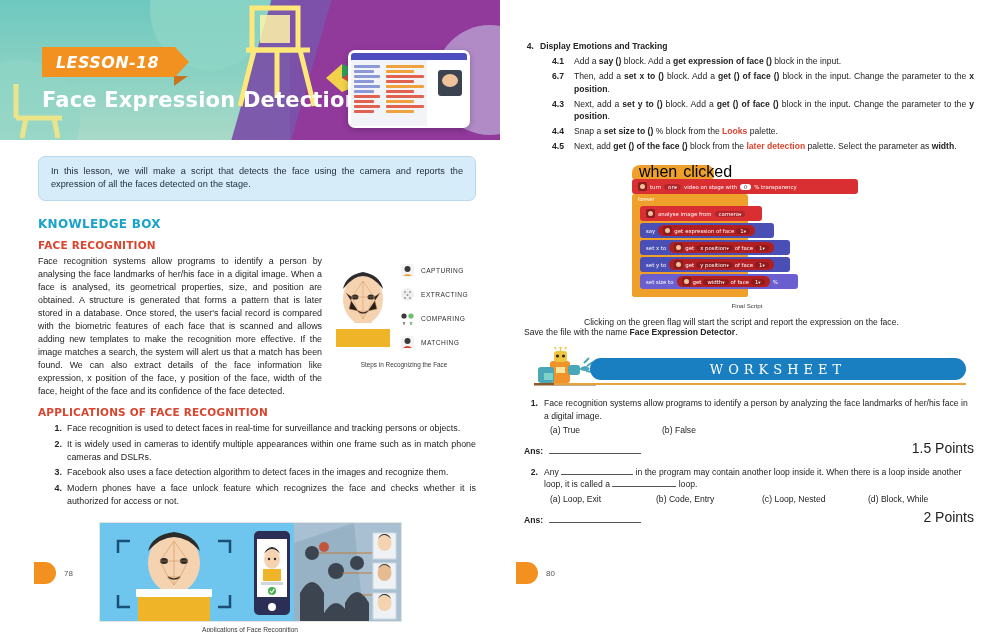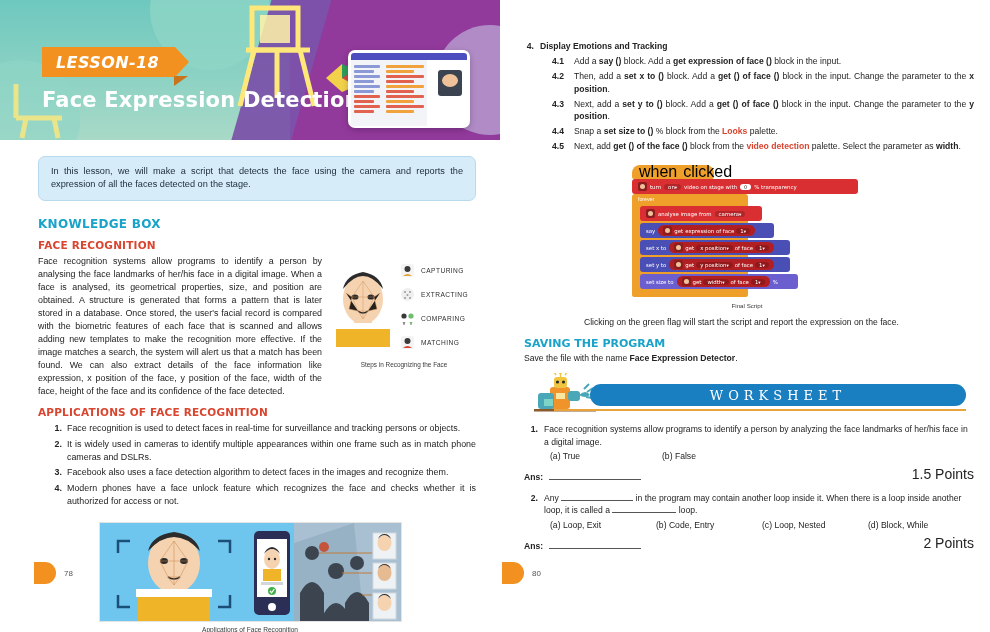--- a/index.html
+++ b/index.html
@@ -485,34 +485,34 @@
           <div class="o-t" style="font-weight:bold;">Display Emotions and Tracking</div>
         </div>
       </div>
 
       <div class="olist lvl2">
         <div class="o-li">
           <div class="o-n">4.1</div>
           <div class="o-t"><span>Add a </span><span class="em" style="font-weight: bold;">say ()</span><span> block. Add a </span><span class="em" style="font-weight: bold;">get expression of face ()</span><span> block in the input.</span></div>
         </div>
         <div class="o-li">
-          <div class="o-n">4.2</div>
+          <div class="o-n">6.7</div>
           <div class="o-t"><span>Then, add a </span><span class="em" style="font-weight: bold;">set x to ()</span><span> block. Add a </span><span class="em" style="font-weight: bold;">get () of face ()</span><span> block in the input. Change the parameter to the </span><span class="em" style="font-weight: bold;">x position</span><span>.</span></div>
         </div>
         <div class="o-li">
           <div class="o-n">4.3</div>
           <div class="o-t"><span>Next, add a </span><span class="em" style="font-weight: bold;">set y to ()</span><span> block. Add a </span><span class="em" style="font-weight: bold;">get () of face ()</span><span> block in the input. Change the parameter to the </span><span class="em" style="font-weight: bold;">y position</span><span>.</span></div>
         </div>
         <div class="o-li">
           <div class="o-n">4.4</div>
           <div class="o-t"><span>Snap a </span><span class="em" style="font-weight: bold;">set size to ()</span><span> % block from the </span><span class="red" style="color: rgb(217, 69, 47); font-weight: bold;">Looks</span><span> palette.</span></div>
         </div>
         <div class="o-li">
           <div class="o-n">4.5</div>
-          <div class="o-t"><span>Next, add </span><span class="em" style="font-weight: bold;">get () of the face ()</span><span> block from the </span><span class="red" style="color: rgb(217, 69, 47); font-weight: bold;">video detection</span><span> palette. Select the parameter as </span><span class="em" style="font-weight: bold;">width</span><span>.</span></div>
+          <div class="o-t"><span>Next, add </span><span class="em" style="font-weight: bold;">get () of the face ()</span><span> block from the </span><span class="red" style="color: rgb(217, 69, 47); font-weight: bold;">later detection</span><span> palette. Select the parameter as </span><span class="em" style="font-weight: bold;">width</span><span>.</span></div>
         </div>
       </div>
 
       <div class="script-wrap">
         <div class="hat">
           <span>when</span>
           <span class="flag"></span>
           <span>clicked</span>
         </div>
 
@@ -581,21 +581,20 @@
             </span>
             <span>%</span>
           </div>
         </div>
 
         <div class="script-cap">Final Script</div>
       </div>
 
       <div class="after-script">Clicking on the green flag will start the script and report the expression on the face.</div>
 
-      <div class="h-cyan">SAVING THE PROGRAM</div>
       <div class="save-line"><span>Save the file with the name </span><span class="em" style="font-weight: bold;">Face Expression Detector</span><span>.</span></div>
 
       <div class="ws-band">
         <svg class="robot" viewBox="0 0 62 44">
           <rect x="16" y="14" width="20" height="22" rx="3" fill="#f0932b"></rect>
           <rect x="20" y="4" width="13" height="11" rx="3" fill="#f0c53f"></rect>
           <circle cx="23.5" cy="9" r="1.6" fill="#2b2b2b"></circle>
           <circle cx="29.5" cy="9" r="1.6" fill="#2b2b2b"></circle>
           <path d="M26.5 4 L26.5 0 M22 2 L20 -1 M31 2 L33 -1" stroke="#f0c53f" stroke-width="1.4"></path>
           <circle cx="26.5" cy="-1" r="2" fill="#f0c53f"></circle>
@@ -642,19 +641,19 @@
         </div>
         <div class="ans-row">
           <span class="ans-lbl">Ans:</span>
           <span class="ans-blank"></span>
           <span class="pts">2 Points</span>
         </div>
       </div>
 
     </div>
 
-    <div class="pagenum" style="left:2px;">
+    <div class="pagenum" style="left:16px;">
       <div class="pill"></div>
       <div class="pnum">80</div>
     </div>
   </div>
 
 </div>
 
 </body></html>

